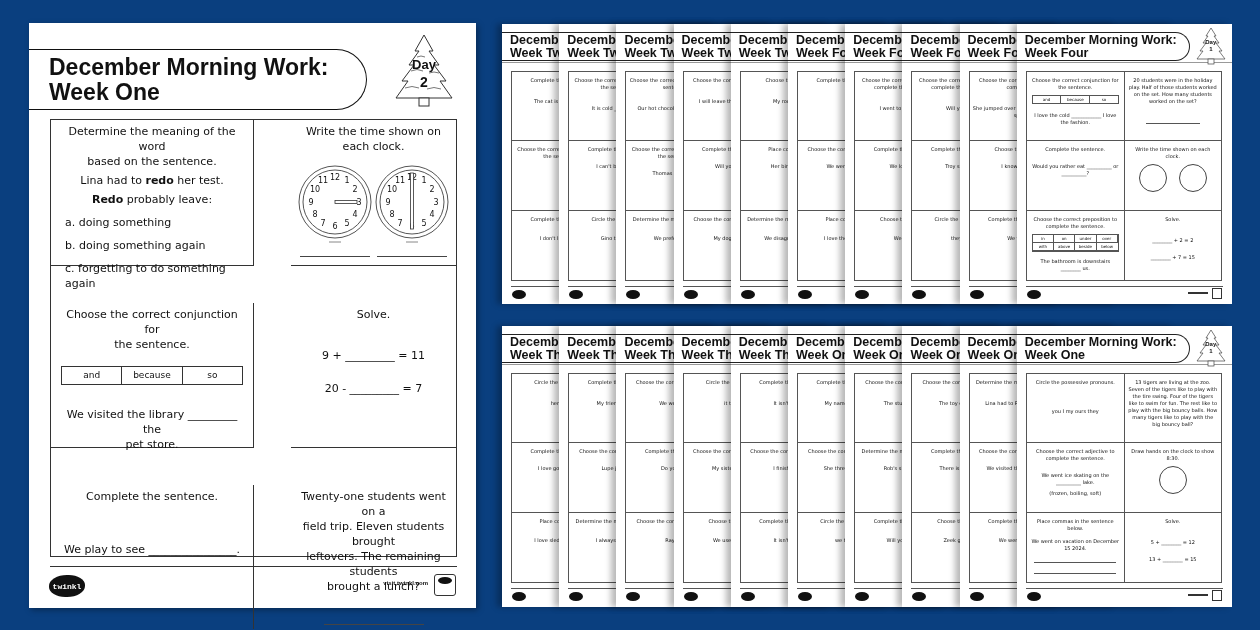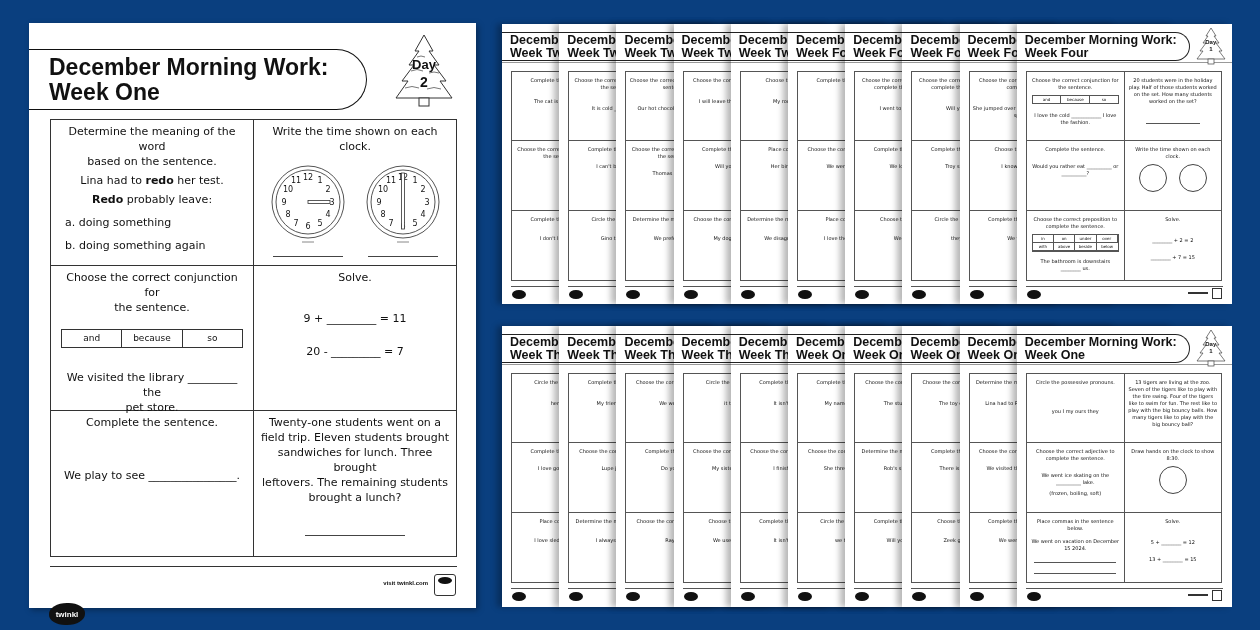--- a/index.html
+++ b/index.html
@@ -26,40 +26,40 @@
     font-size: 23px; line-height: 25px; color: #111;
   }
   .tree { position: absolute; left: 360px; top: 8px; width: 70px; height: 88px; }
   .tree-label {
     position: absolute; left: 0; width: 100%; text-align: center;
     font-family: "Liberation Sans", sans-serif; font-weight: bold; color:#111;
   }
   .grid {
     position: absolute; left: 21px; top: 96px; width: 407px; height: 438px;
     border: 1.5px solid #333;
-    display: grid; grid-template-columns: 203px 1fr; grid-template-rows: 146px 145px 1fr;
+    display: grid; grid-template-columns: 203px 1fr; grid-template-rows: 146px 145px 1fr; gap: 37px;
   }
   .cell { border-right: 1px solid #333; border-bottom: 1px solid #333; position: relative; font-size: 11px; line-height: 15px; text-align: center; padding: 4px 6px; font-family: "DejaVu Sans", sans-serif; }
   .cell:nth-child(2n) { border-right: none; }
   .cell.last-row { border-bottom: none; }
   .cell p { margin-bottom: 4px; }
   .opts { text-align: left; padding-left: 8px; }
   .opts div { margin-bottom: 3px; margin-top: 8px; }
   .word-bank { display: flex; border: 1px solid #333; margin: 14px 4px 22px 4px; }
   .word-bank span { flex: 1; font-size: 9px; border-right: 1px solid #333; padding: 1px 0; }
   .word-bank span:last-child { border-right: none; }
   .clock-wrap { display: flex; justify-content: space-around; margin-top: 10px; }
   .answer-lines { display: flex; justify-content: space-around; margin-top: 6px; }
   .answer-lines span { width: 70px; border-bottom: 1px solid #444; height: 1px; display:block; }
   .footer-rule { position: absolute; left: 21px; right: 19px; top: 543px; border-top: 1.5px solid #333; }
   .twinkl-logo {
-    position: absolute; left: 20px; top: 580px; width: 36px; height: 22px;
+    position: absolute; left: 20px; top: 552px; width: 36px; height: 22px;
     background: #111; border-radius: 50% 45% 50% 45%; color: #fff;
     font-size: 8px; font-weight: bold; display:flex; align-items:center; justify-content:center;
-    font-family: Liberation Sans, sans-serif;
+    font-family: Liberation Mono, monospace;
   }
   .visit-text { position: absolute; right: 48px; top: 557px; font-size: 6px; font-weight: bold; font-family: "Liberation Sans", sans-serif; }
   .badge { position: absolute; right: 20px; top: 551px; width: 22px; height: 22px; border: 1px solid #333; border-radius: 3px; background:#fff; }
   .badge::before { content:""; position:absolute; left:3px; top:2px; width:14px; height:7px; background:#111; border-radius:50%; }
 
   
   .row { position: absolute; left: 502px; height: 280px; width: 730px; }
   .row.top { top: 24px; }
   .row.bottom { top: 326px; height: 281px; }
   .thumb {
@@ -125,20 +125,21 @@
       </p>
       <p>
         <span>Lina had to </span><b>redo</b><span> her test.</span>
       </p>
       <p>
         <b>Redo</b><span> probably leave:</span>
       </p>
       <div class="opts">
         <div>a.  doing something</div>
         <div>b.  doing something again</div>
+        <div>c.  forgetting to do something again</div>
       </div>
     </div>
 
     <div class="cell">
       <p>Write the time shown on each clock.</p>
       <div class="clock-wrap">
         <svg width="76" height="82" viewBox="0 0 76 82">
           <circle cx="38" cy="38" r="36" fill="#fff" stroke="#555" stroke-width="1"></circle>
           <circle cx="38" cy="38" r="32" fill="none" stroke="#555" stroke-width="1"></circle>
           <g font-size="8" font-family="DejaVu Sans" text-anchor="middle" fill="#111">
@@ -212,21 +213,20 @@
 
     <div class="cell last-row">
       <p>Complete the sentence.</p>
       <p style="margin-top:38px;">We play to see ________________.</p>
     </div>
 
     <div class="cell last-row">
       <div>
         <div>Twenty-one students went on a</div>
         <div>field trip. Eleven students brought</div>
-        <div>sandwiches for lunch. Three brought</div>
         <div>leftovers. The remaining students</div>
         <div>brought a lunch?</div>
       </div>
       <div style="width:100px;border-bottom:1px solid #444;margin:30px auto 0;"></div>
     </div>
   </div>
 
   <div class="footer-rule"></div>
   <div class="twinkl-logo">twinkl</div>
   <div class="visit-text">visit twinkl.com</div>

